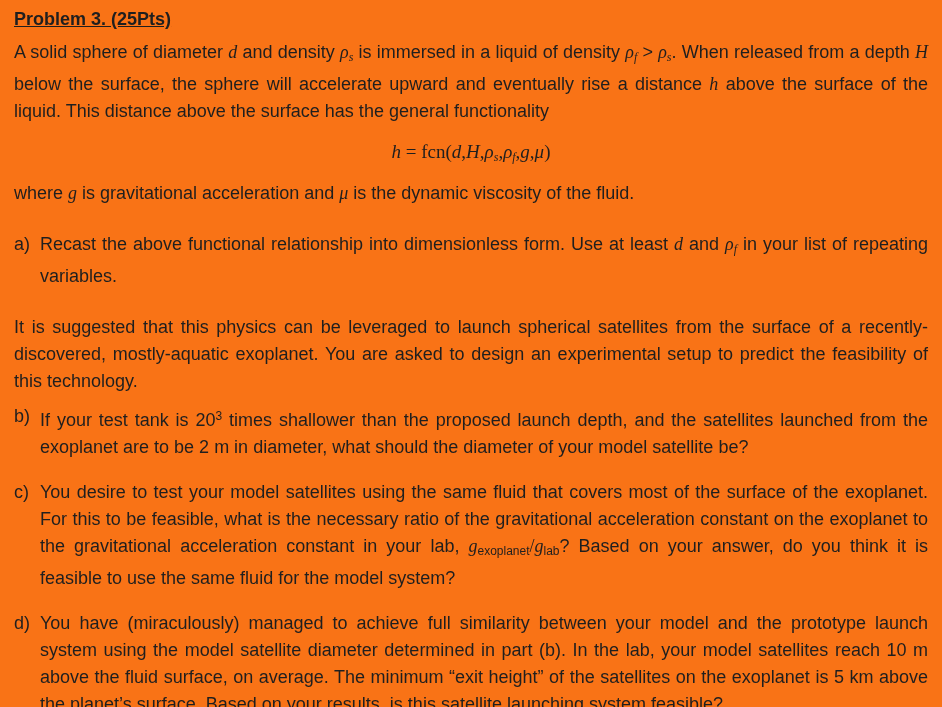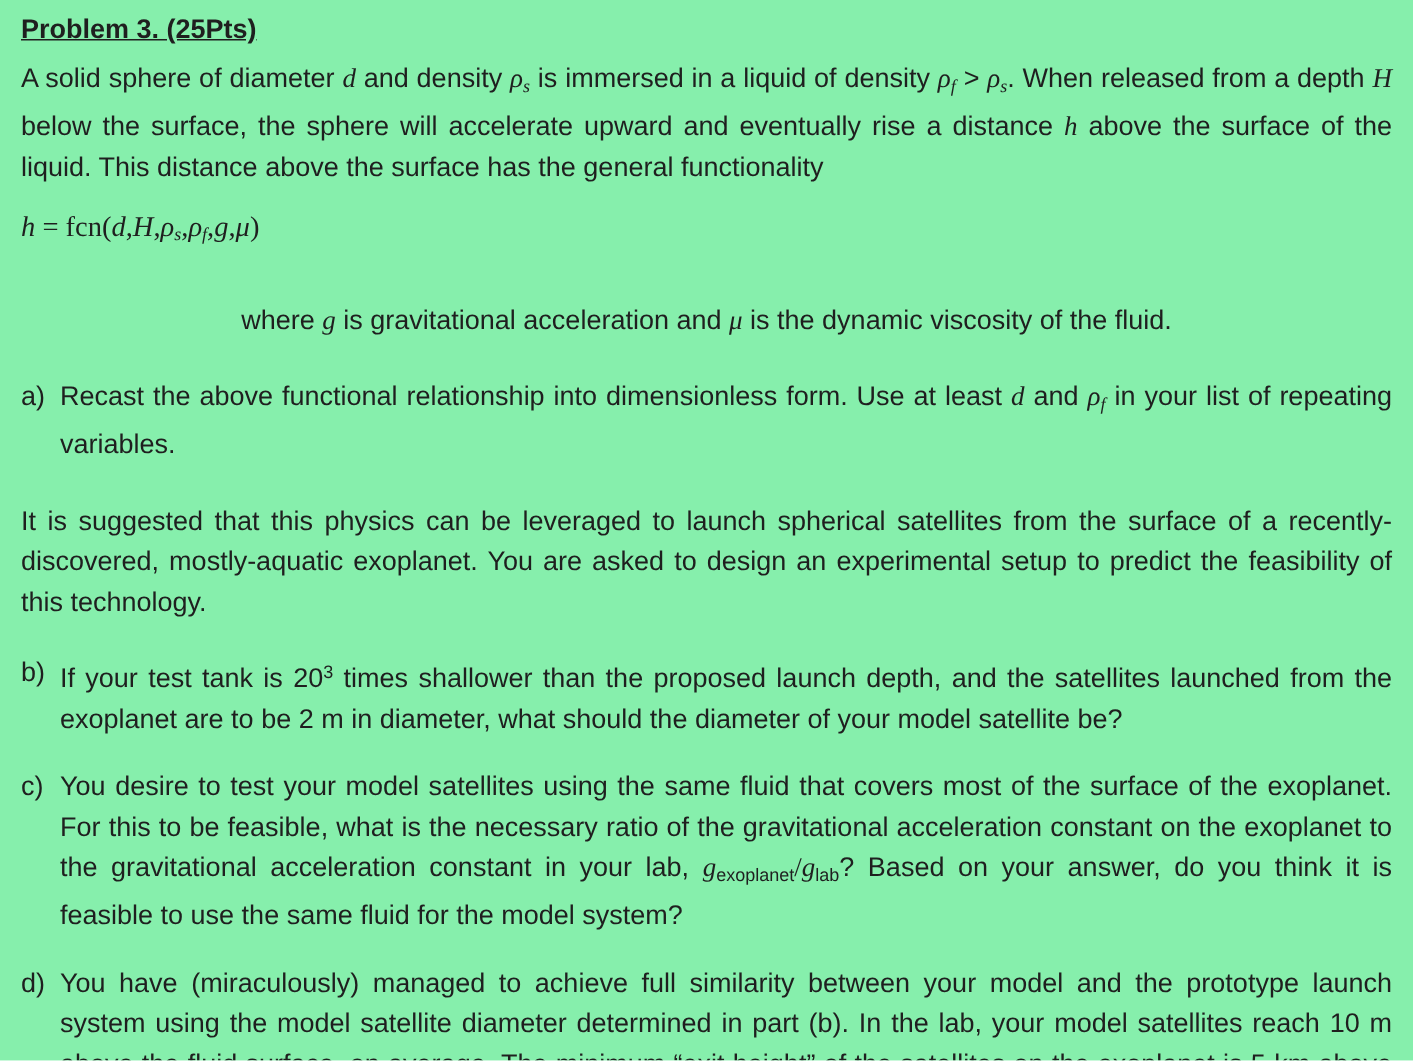--- a/index.html
+++ b/index.html
@@ -4,46 +4,47 @@
 <style>
   html, body {
     margin: 0;
     padding: 0;
     background: #ffffff;
   }
   .page {
     width: 942px;
     height: 707px;
     box-sizing: border-box;
-    background: #86efac;
+    background: #f97316;
     color: #1f1f1f;
     font-family: "Liberation Sans", sans-serif;
     font-size: 18px;
     line-height: 27px;
     padding: 6px 14px 0 14px;
     overflow: hidden;
   }
   .doc-title {
     font-weight: 700;
     text-decoration: underline;
     margin: 0 0 6px 0;
     font-size: 18px;
   }
   .para {
     margin: 0;
     text-align: justify;
   }
   .intro   { margin-bottom: 13px; }
   .equation {
+    text-align: center;
     font-family: "Liberation Serif", serif;
     font-size: 19px;
-    margin: 0 0 30px 0;
+    margin: 0 0 9px 0;
   }
-  .where-line { margin: 0 0 24px 0; text-align: center; }
-  .mid-para   { margin-bottom: 20px; }
+  .where-line { margin: 0 0 24px 0; text-align: left; }
+  .mid-para   { margin-bottom: 8px; }
   .item {
     display: flex;
     margin: 0;
   }
   .item-a { margin-bottom: 24px; }
   .item-b { margin-bottom: 18px; }
   .item-c { margin-bottom: 18px; }
   .item-d { margin-bottom: 0; }
   .item-label {
     flex: 0 0 26px;

